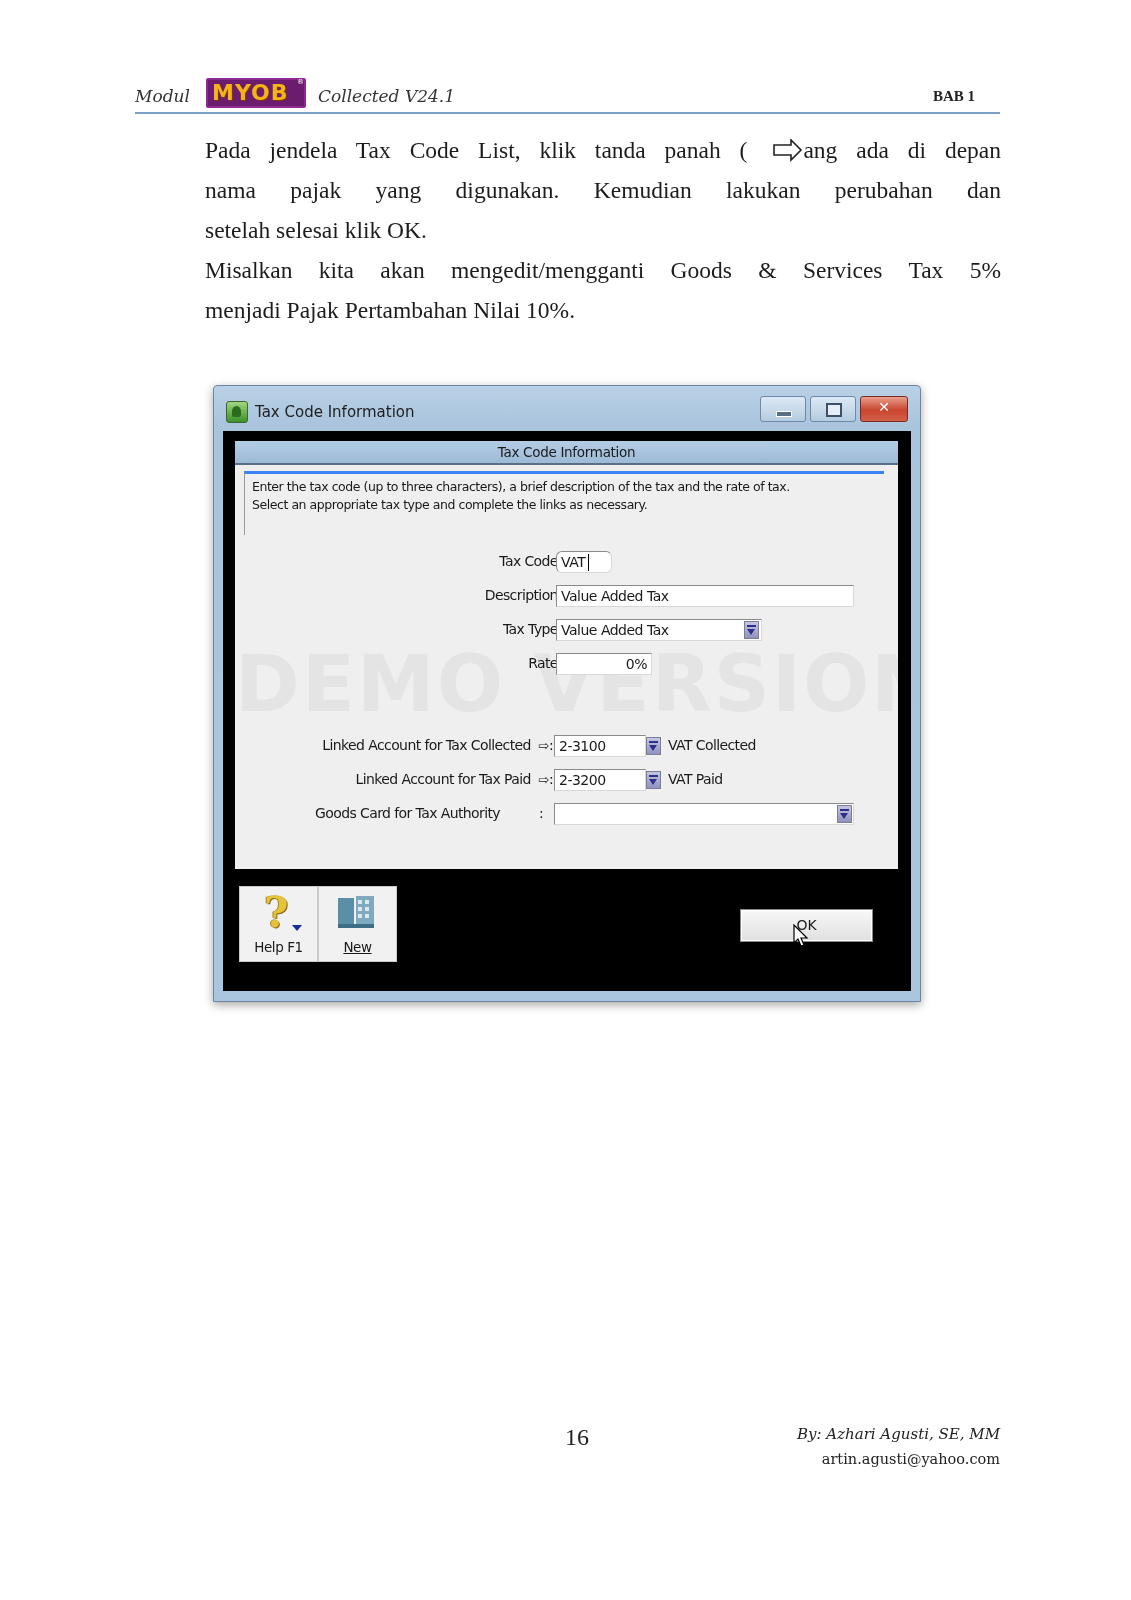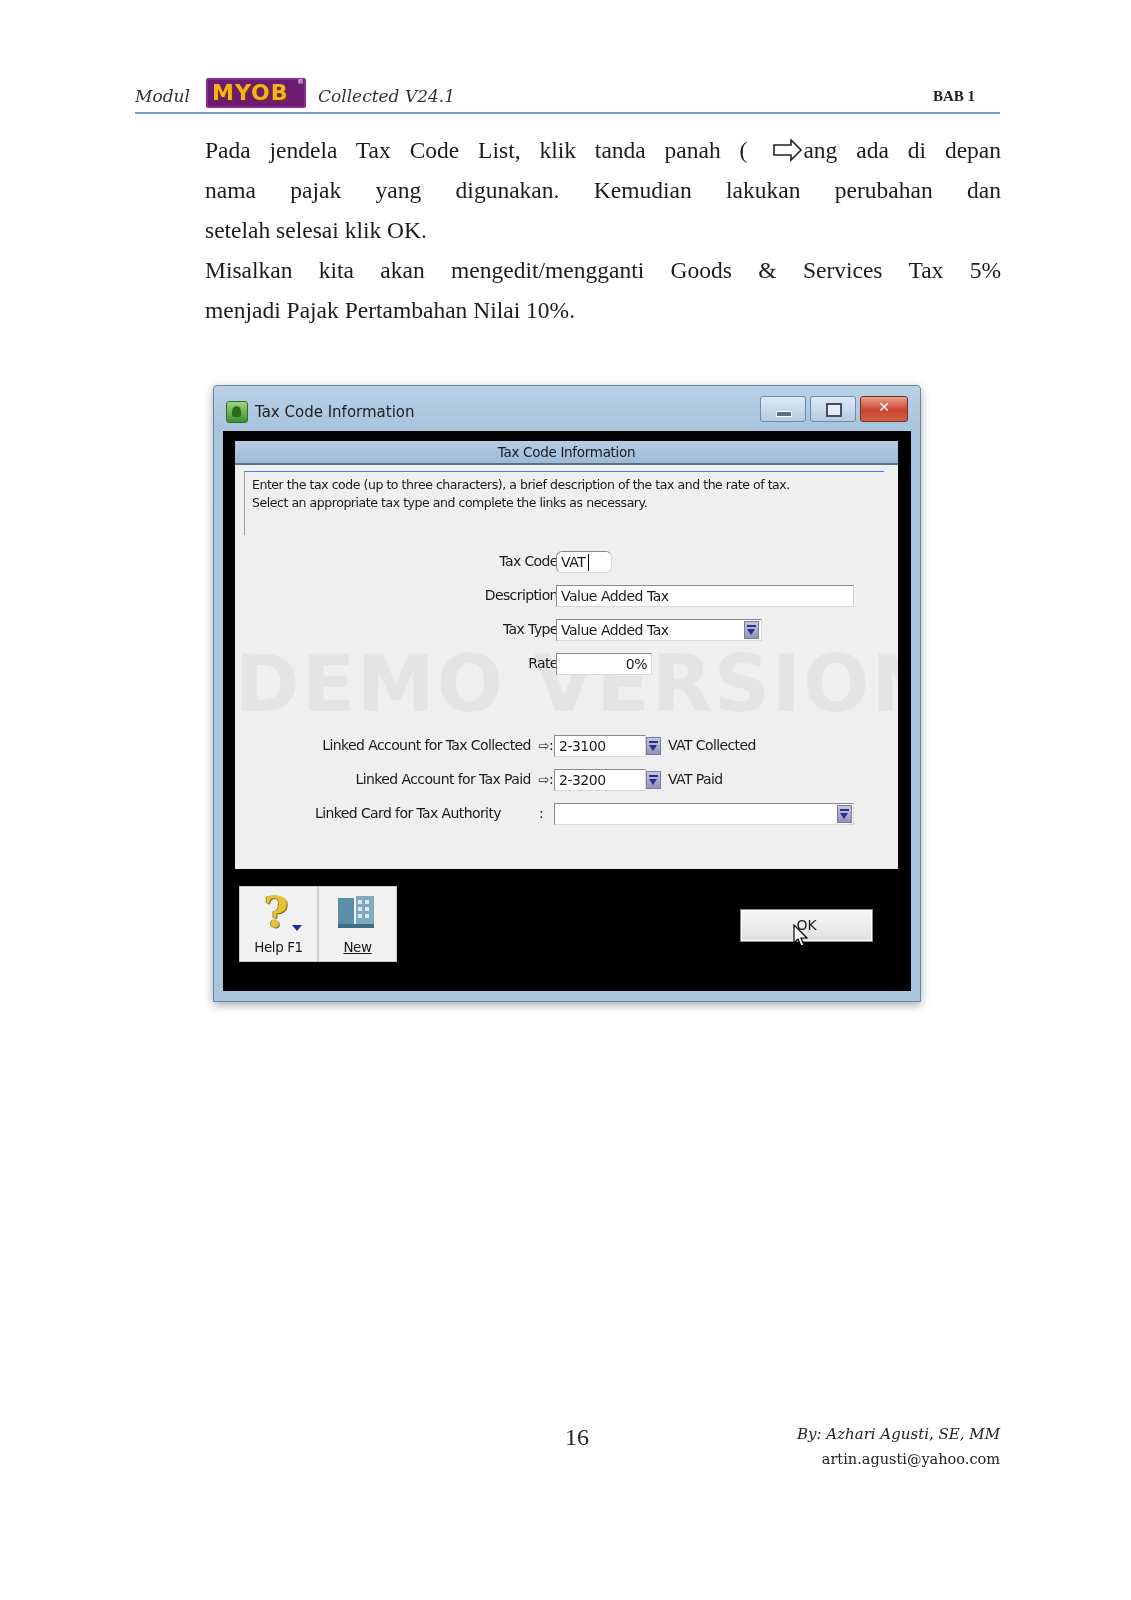--- a/index.html
+++ b/index.html
@@ -42,21 +42,21 @@
   .wbtn.close .glyph { color:#fff; font-weight:bold; font-size:14px; top:2px; }
   .min-bar { position:absolute; left:15px; top:14px; width:14px; height:4px; background:#5a6f86; border:1px solid #fff; }
   .max-box { position:absolute; left:15px; top:6px; width:12px; height:10px; border:2px solid #3d5066; background:#e8eef5; }
 
   .client { position:absolute; left:9px; top:45px; width:688px; height:560px; background:#000; }
 
   .panel { position:absolute; left:12px; top:10px; width:663px; height:428px; background:#efefef; }
   .panel-head { position:absolute; left:0; top:0; width:100%; height:22px; background:linear-gradient(#b4cde5,#9dbad6);
                 border-bottom:2px solid #5a6f86; text-align:center; font-family:"DejaVu Sans", sans-serif; font-size:13.5px;
                 line-height:22px; color:#1a1a1a; letter-spacing:-0.3px; }
-  .instr { position:absolute; left:9px; top:30px; width:640px; height:64px; border-left:1px solid #9a9a9a; border-top:1px solid #3b82f6;
+  .instr { position:absolute; left:9px; top:30px; width:640px; height:64px; border-left:1px solid #9a9a9a; border-top:3px solid #3b82f6;
            font-family:"DejaVu Sans", sans-serif; font-size:12.5px; line-height:18px; color:#1a1a1a; padding:4px 0 0 7px;
            letter-spacing:-0.45px; box-sizing:border-box; }
 
   .watermark { position:absolute; left:0; top:198px; width:663px; text-align:center; font-family:"DejaVu Sans", sans-serif;
                font-weight:bold; font-size:78px; color:#e4e4e4; letter-spacing:2px; white-space:nowrap; overflow:hidden; }
 
   .lbl { position:absolute; font-family:"DejaVu Sans", sans-serif; font-size:14px; color:#1a1a1a; letter-spacing:-0.6px; white-space:nowrap; text-align:right; }
   .field { position:absolute; height:22px; background:#fff; border:1px solid #8a8a8a; border-right-color:#d8d8d8; border-bottom-color:#d8d8d8;
            box-sizing:border-box; font-family:"DejaVu Sans", sans-serif; font-size:14px; letter-spacing:-0.5px; color:#1a1a1a;
            line-height:20px; padding:0 4px; white-space:nowrap; overflow:hidden; }
@@ -174,21 +174,21 @@
       <span class="lbl" style="right:345px; top:330px;">
         <span>Linked Account for Tax Paid</span>&nbsp;
         <span class="link-arrow">⇨</span><span>:</span>
       </span>
       <div class="field" style="left:319px; top:328px; width:92px;">
         <span>2-3200</span>
       </div>
       <span class="dd" style="left:411px; top:330px;"></span>
       <span class="lbl" style="left:433px; top:330px; text-align:left;">VAT Paid</span>
 
-      <span class="lbl" style="left:80px; top:364px; text-align:left;">Linked Card for Tax Authority</span>
+      <span class="lbl" style="left:80px; top:364px; text-align:left;">Goods Card for Tax Authority</span>
       <span class="lbl" style="left:304px; top:364px;">:</span>
       <div class="field" style="left:319px; top:362px; width:300px;">
         <span></span>
       </div>
       <span class="dd" style="left:602px; top:364px;"></span>
     </div>
 
     <div class="tb">
       <div class="tbtn">
         <span class="help-q">?</span>

